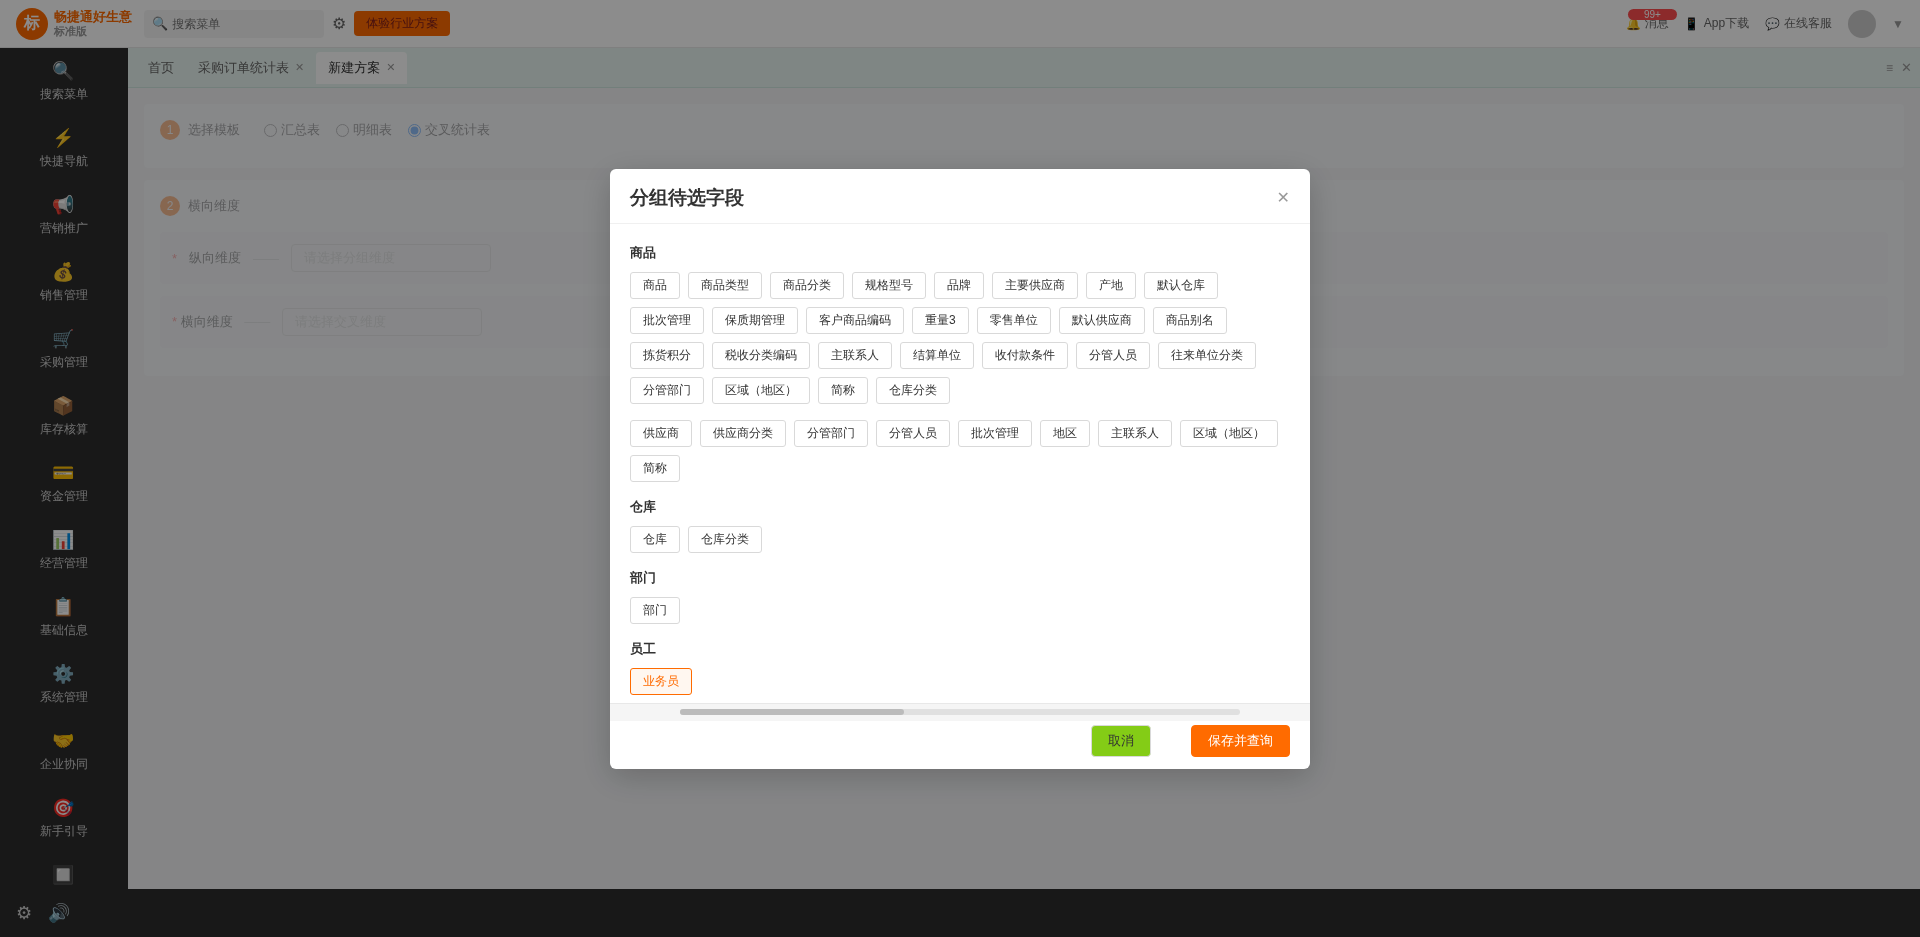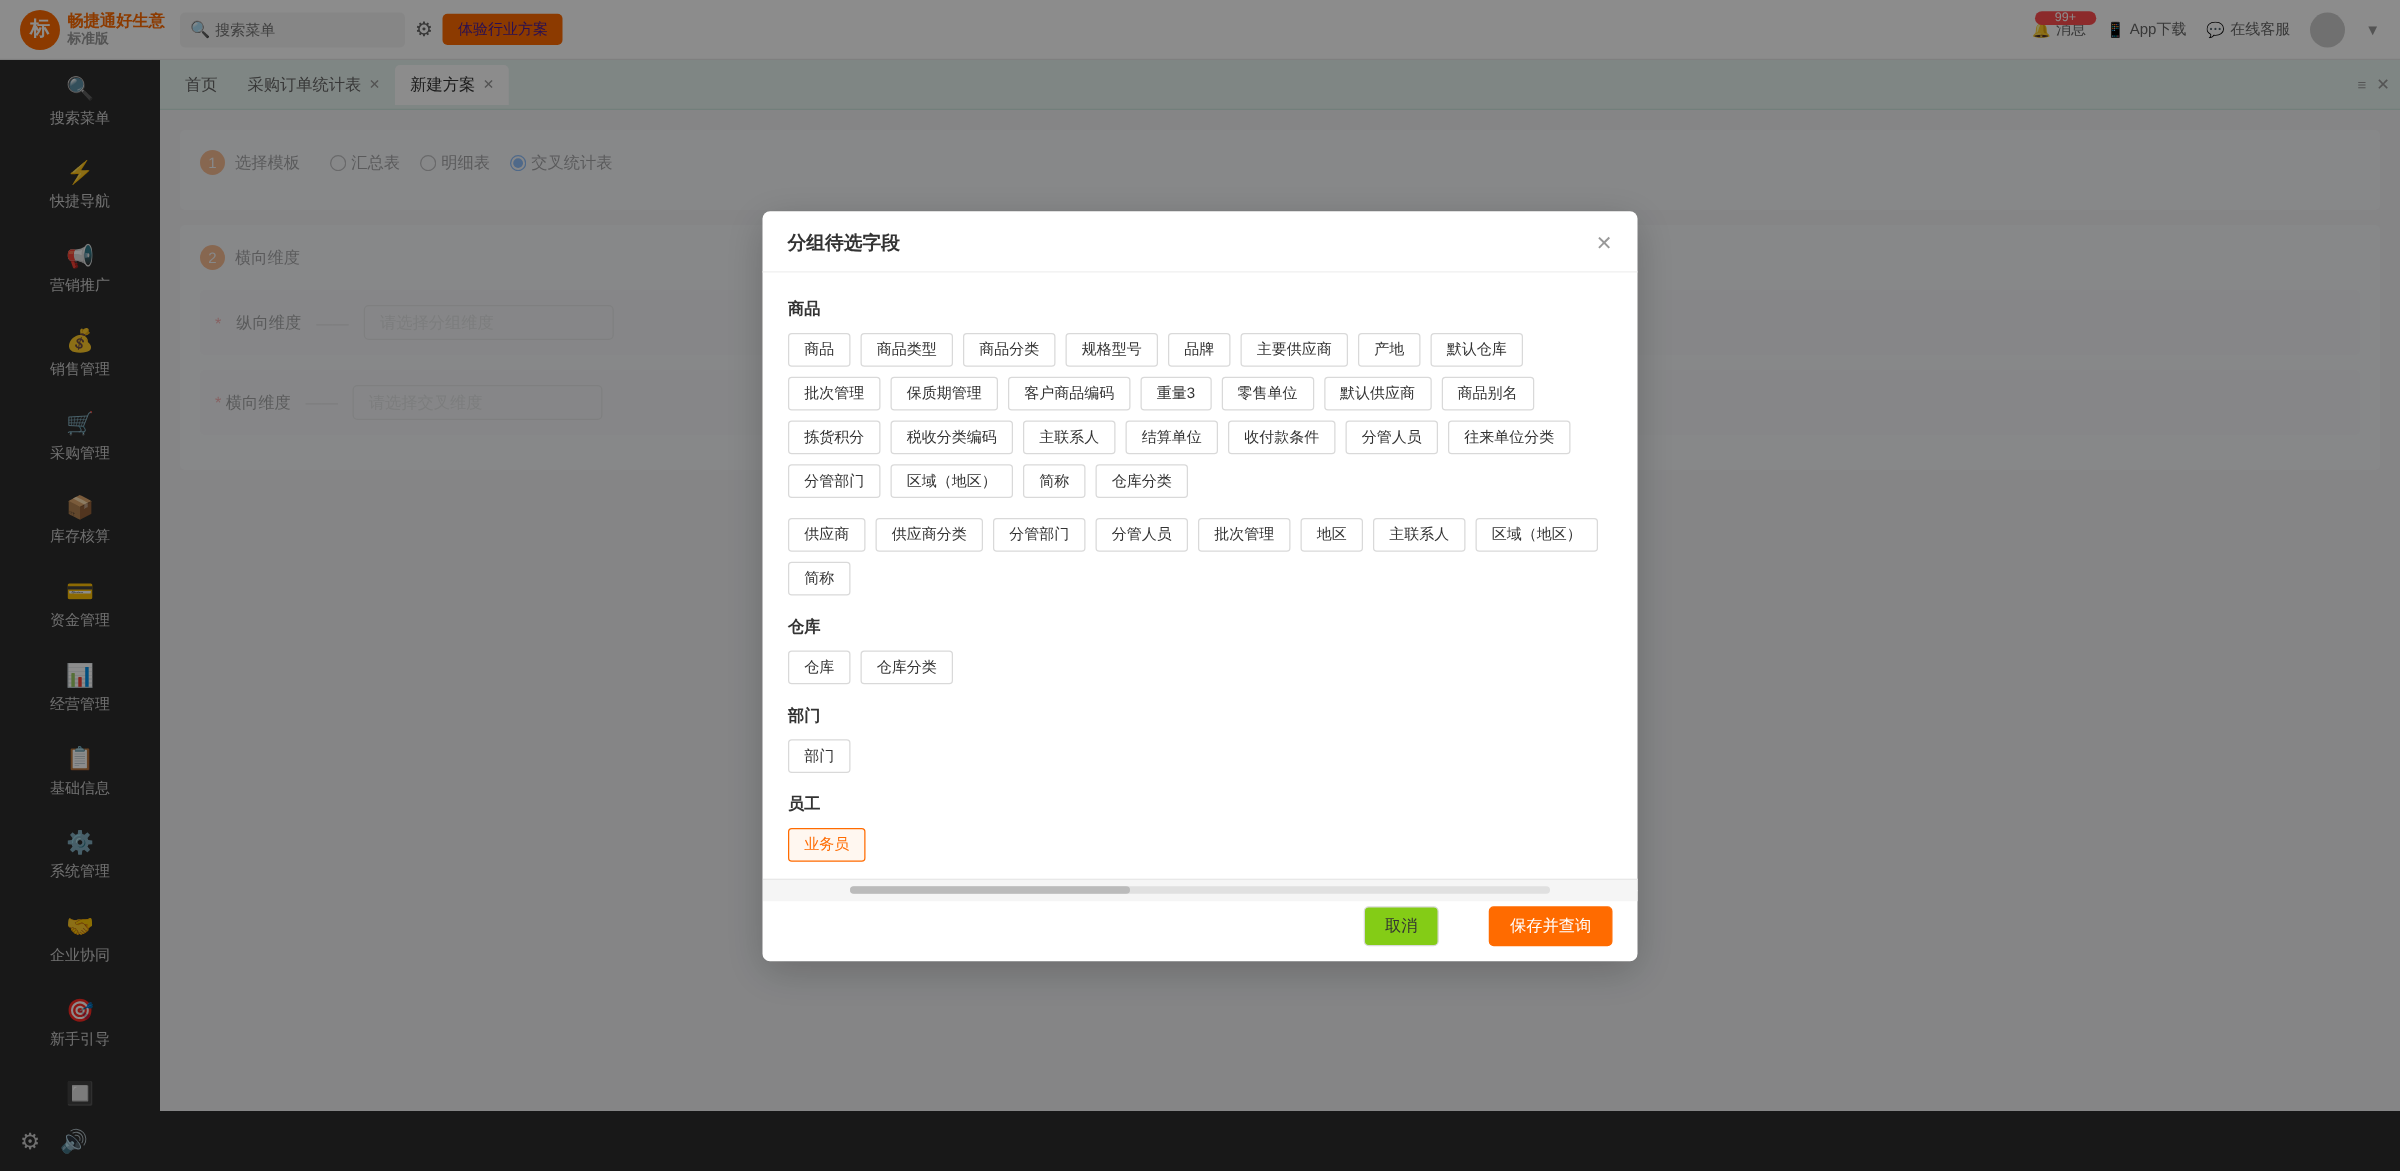--- a/index.html
+++ b/index.html
@@ -34,21 +34,21 @@
     .main { position: fixed; top: 88px; left: 128px; right: 0; bottom: 0; overflow-y: auto; background: #f5f5f5; padding: 16px; }
     .page-title { font-size: 14px; color: #666; margin-bottom: 16px; }
     .step-badge { background: #ff6b00; color: white; border-radius: 50%; width: 20px; height: 20px; display: flex; align-items: center; justify-content: center; font-size: 12px; }
 
     
     .overlay { position: fixed; top: 0; left: 0; right: 0; bottom: 0; background: rgba(0,0,0,0.45); z-index: 200; }
 
     
     .modal { position: fixed; top: 50%; left: 50%; transform: translate(-50%, -50%); background: #fff; border-radius: 6px; z-index: 300; width: 700px; max-height: 600px; display: flex; flex-direction: column; box-shadow: 0 8px 32px rgba(0,0,0,0.2); }
     .modal-header { display: flex; align-items: center; justify-content: space-between; padding: 16px 20px 12px; border-bottom: 1px solid #f0f0f0; flex-shrink: 0; }
-    .modal-title { font-size: 15px; font-weight: 600; color: #333; text-align: center; }
+    .modal-title { font-size: 19px; font-weight: 600; color: #333; text-align: center; }
     .modal-close { cursor: pointer; color: #999; font-size: 16px; }
     .modal-body { flex: 1; overflow-y: auto; padding: 16px 20px; }
     .modal-footer { padding: 12px 20px; border-top: 1px solid #f0f0f0; display: flex; justify-content: flex-end; gap: 12px; flex-shrink: 0; }
 
     
     .field-section-title { font-size: 13px; font-weight: 600; color: #333; margin-bottom: 10px; margin-top: 4px; }
     .field-grid { display: flex; flex-wrap: wrap; gap: 8px; margin-bottom: 16px; }
     .field-tag { border: 1px solid #d9d9d9; border-radius: 3px; padding: 4px 12px; font-size: 12px; color: #333; cursor: pointer; background: #fff; white-space: nowrap; }
     .field-tag.selected { background: #fff7f0; border-color: #ff6b00; color: #ff6b00; }
 
@@ -86,21 +86,21 @@
       <div>畅捷通好生意</div>
       <div style="font-size:11px; color:#999;">标准版</div>
     </div>
   </div>
   <div class="top-bar-center">
     <div class="top-search">
       <span style="color:#ccc; margin-right:4px;">🔍</span>
       <input style="font-size: 12px;" placeholder="搜索菜单">
     </div>
     <span style="font-size:16px; color:#666; cursor:pointer;">⚙</span>
-    <button class="btn" style="background:#ff6b00; color:#4c1d95; border:none; padding:4px 12px; border-radius:4px; font-size:12px; cursor:pointer;">体验行业方案</button>
+    <button class="btn" style="background:#ff6b00; color:#7f1d1d; border:none; padding:4px 12px; border-radius:4px; font-size:12px; cursor:pointer;">体验行业方案</button>
   </div>
   <div class="top-bar-right">
     <div class="top-right-item notification-badge">
       <span>🔔</span>
       <span>消息</span>
       <span class="badge">99+</span>
     </div>
     <div class="top-right-item">
       <span>📱</span>
       <span>App下载</span>

